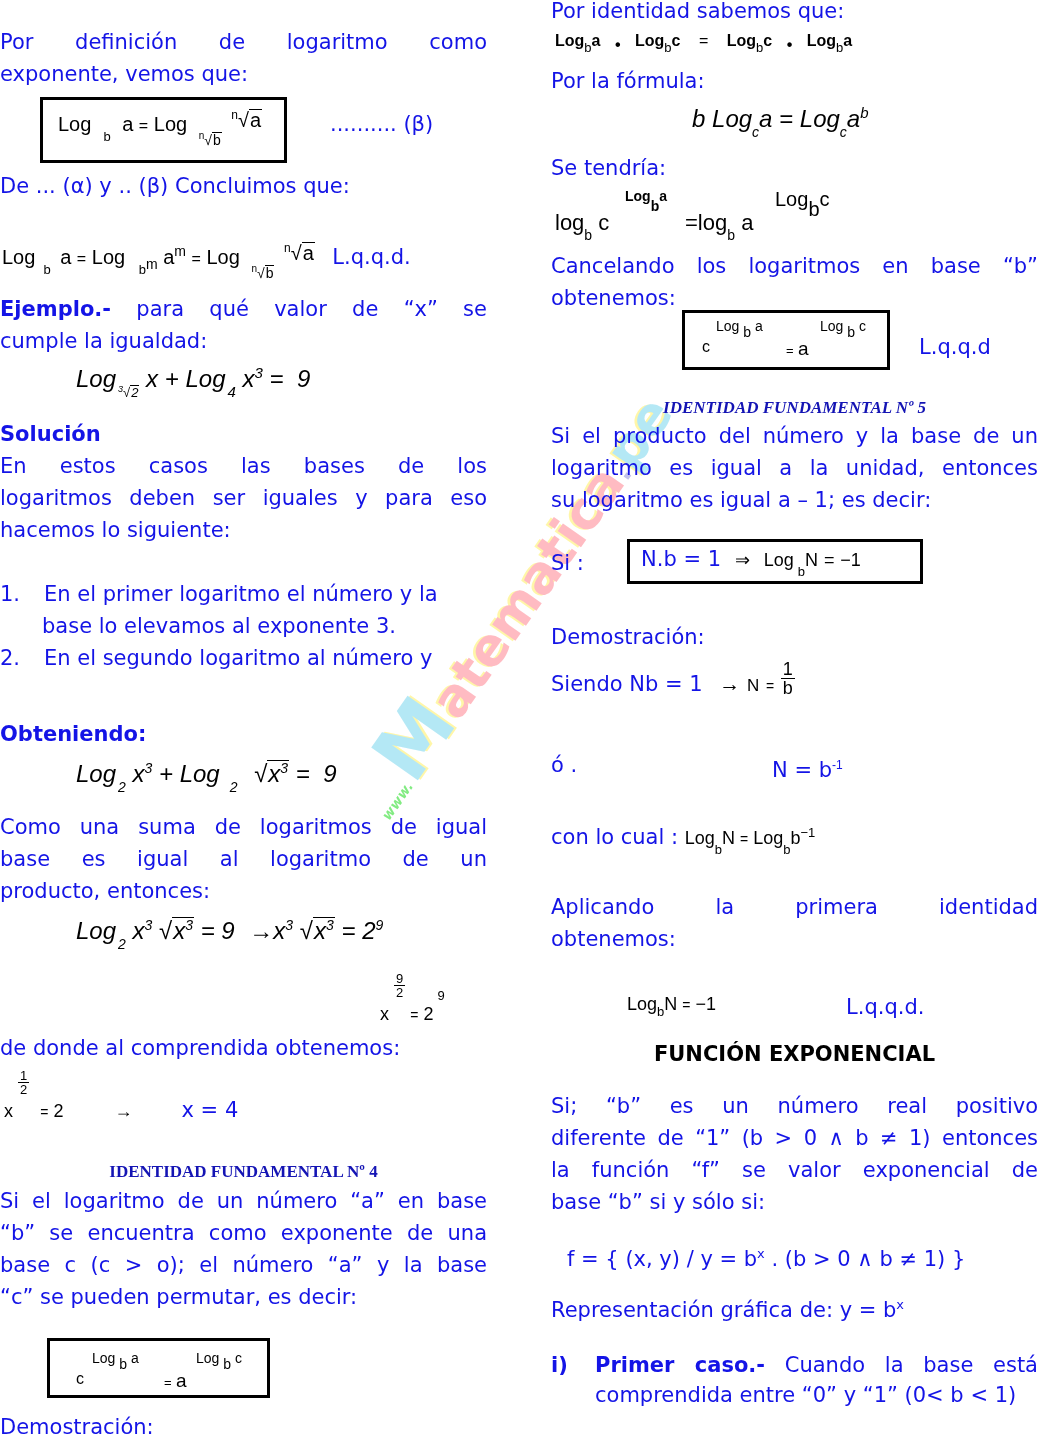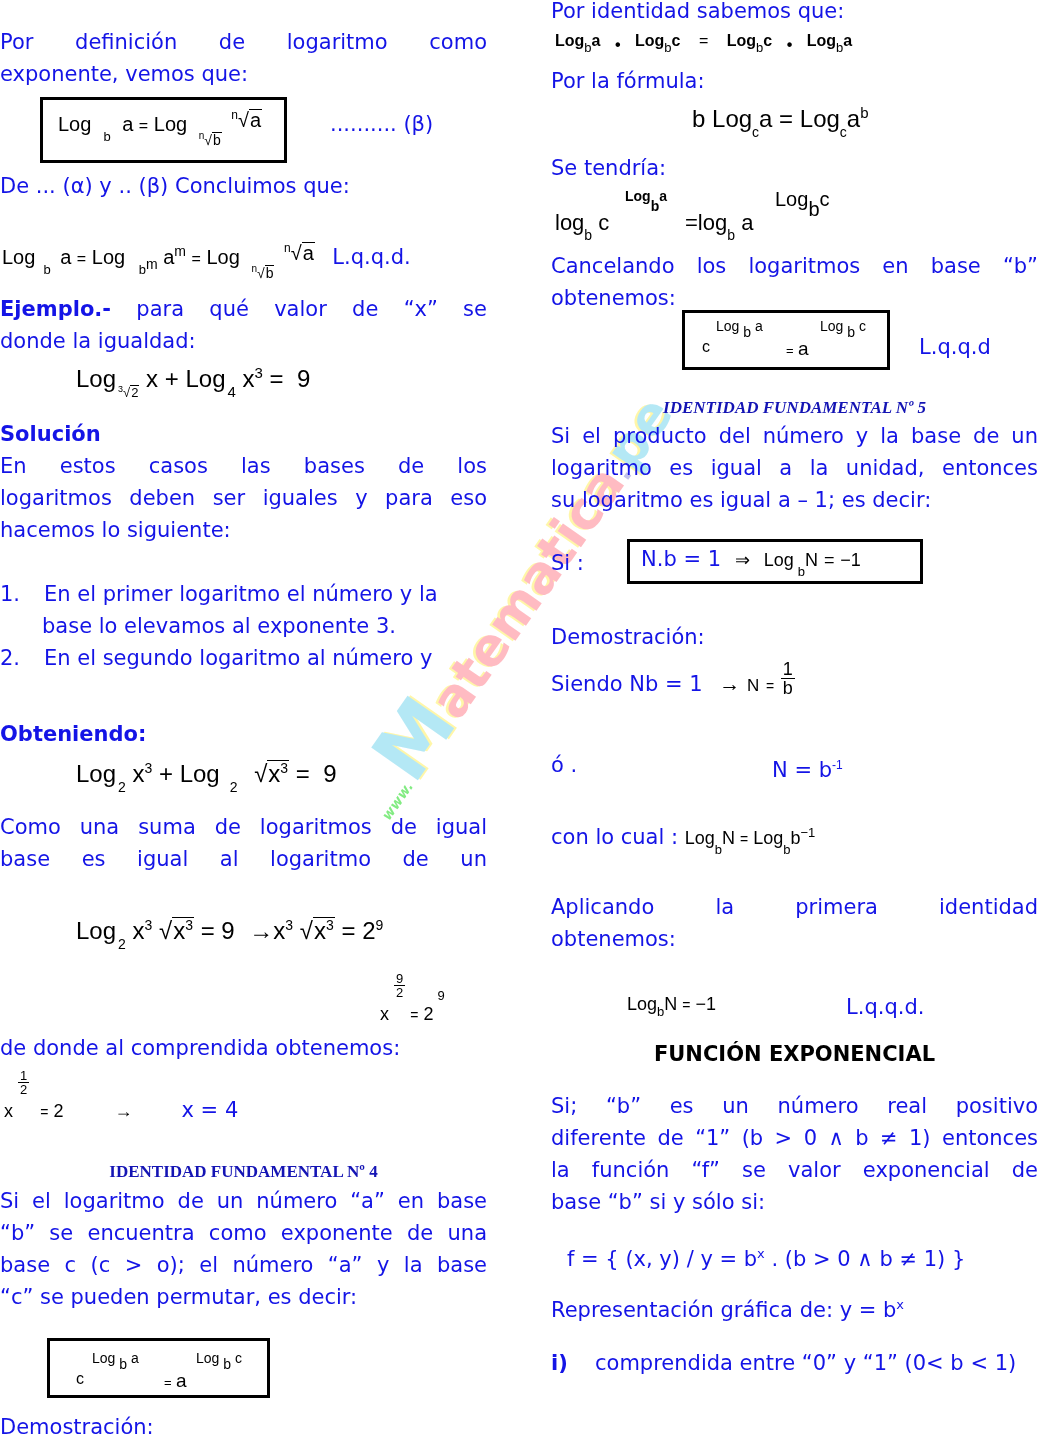--- a/index.html
+++ b/index.html
@@ -5,21 +5,21 @@
   html, body { margin: 0; padding: 0; background: #ffffff; }
   body { width: 1038px; height: 1437px; position: relative; overflow: hidden;
          font-family: "DejaVu Sans", "Liberation Sans", sans-serif; }
   .col { position: absolute; top: 0; }
   .left { left: 0; width: 487px; }
   .right { left: 551px; width: 487px; }
   .blk { position: absolute; left: 0; right: 0; color: #1414e6; font-size: 21px; line-height: 32px; }
   .just { text-align: justify; text-align-last: justify; }
   .b { font-weight: bold; }
   .math { position: absolute; color: #000; font-family: "Liberation Sans", sans-serif; white-space: nowrap; }
-  .m22 { font-size: 24px; }
+  .m22 { font-size: 24px; font-style: italic; }
   .m20 { font-size: 20px; }
   .m18 { font-size: 18px; }
   .m16 { font-size: 16px; }
   .sub { font-size: 13px; position: relative; top: 10px; }
   .sub2 { font-size: 14px; position: relative; top: 14px; }
   .box { position: absolute; border: 3px solid #000; box-sizing: border-box; }
   .heading-serif { position: absolute; left: 0; right: 0; text-align: center; font-family: "Liberation Serif", "DejaVu Serif", serif;
                    font-weight: bold; color: #1414b4; font-size: 17px; }
   .heading-sans { position: absolute; left: 0; right: 0; text-align: center; font-weight: bold; color: #000; font-size: 21px; }
   .rad { display: inline-block; border-top: 1px solid #000; line-height: 1; padding: 0 1px; }
@@ -72,21 +72,21 @@
     <span>a</span><sup style="font-size:14px;">m</sup>
     <span style="font-size:16px;">=</span>
     <span>Log</span>
     <span class="sub2" style="margin-left:6px;"><sup style="font-size:10px;">n</sup>√<span class="rad">b</span></span>
     <span style="margin-left:4px; position:relative; top:-4px;"><sup style="font-size:12px;">n</sup>√<span class="rad">a</span></span>
     <span class="blue" style="margin-left:12px; font-family:'DejaVu Sans',sans-serif; font-size:21px;">L.q.q.d.</span>
   </div>
 
   <div class="blk" style="top:293px;">
     <div class="just"><span class="b">Ejemplo.-</span> <span>para qué valor de “x” se</span></div>
-    <div>donde la igualdad:</div>
+    <div>cumple la igualdad:</div>
   </div>
 
   <div class="math m22" style="left:76px; top:364px;">
     <span>Log</span><span class="sub" style="margin-left:2px;"><sup style="font-size:9px;">3</sup>√<span class="rad">2</span></span>
     <span>x</span> <span>+</span>
     <span>Log</span><span class="sub" style="margin-left:2px;font-size:15px;">4</span>
     <span>x</span><sup style="font-size:15px;">3</sup>
     <span>=</span>&nbsp;
     <span>9</span>
   </div>
@@ -118,20 +118,21 @@
     <span>+</span>
     <span>Log</span><span class="sub" style="margin-left:10px;font-size:14px;">2</span>
     <span style="margin-left:10px;margin-top:24px;">√<span class="rad"><span>x</span><sup style="font-size:14px;">3</sup></span></span>
     <span>=</span>&nbsp;
     <span>9</span>
   </div>
 
   <div class="blk" style="top:811px;">
     <div class="just">Como una suma de logaritmos de igual</div>
     <div class="just">base es igual al logaritmo de un</div>
+    <div>producto, entonces:</div>
   </div>
 
   <div class="math m22" style="left:76px; top:917px;">
     <span>Log</span><span class="sub" style="margin-left:2px;font-size:14px;">2</span>
     <span>x</span><sup style="font-size:14px;">3</sup>
     √<span class="rad"><span>x</span><sup style="font-size:14px;">3</sup></span>
     <span>=</span> <span>9</span>
     <span style="margin-left:8px;">→</span><span>x</span><sup style="font-size:14px;">3</sup>
     √<span class="rad"><span>x</span><sup style="font-size:14px;">3</sup></span>
     <span>=</span>
@@ -288,16 +289,17 @@
     <span>f = { (x, y) / y = b</span><sup style="font-size:13px;">x</sup><span> . (b &gt; 0  ∧ b ≠ 1) }</span>
   </div>
 
   <div class="blk" style="top:1289px;">
     <span>Representación gráfica de:   y = b</span><sup style="font-size:13px;">x</sup>
   </div>
 
   <div class="blk" style="top:1349px;">
     <div style="position:relative;">
       <span class="b" style="position:absolute; left:0;">i)</span>
+      <div class="just" style="margin-left:44px;"><span class="b">Primer caso.-</span> <span>Cuando la base está</span></div>
       <div style="margin-left:44px; margin-top:-2px;">comprendida entre “0” y “1” (0&lt; b &lt; 1)</div>
     </div>
   </div>
 </div>
 
 </body></html>

